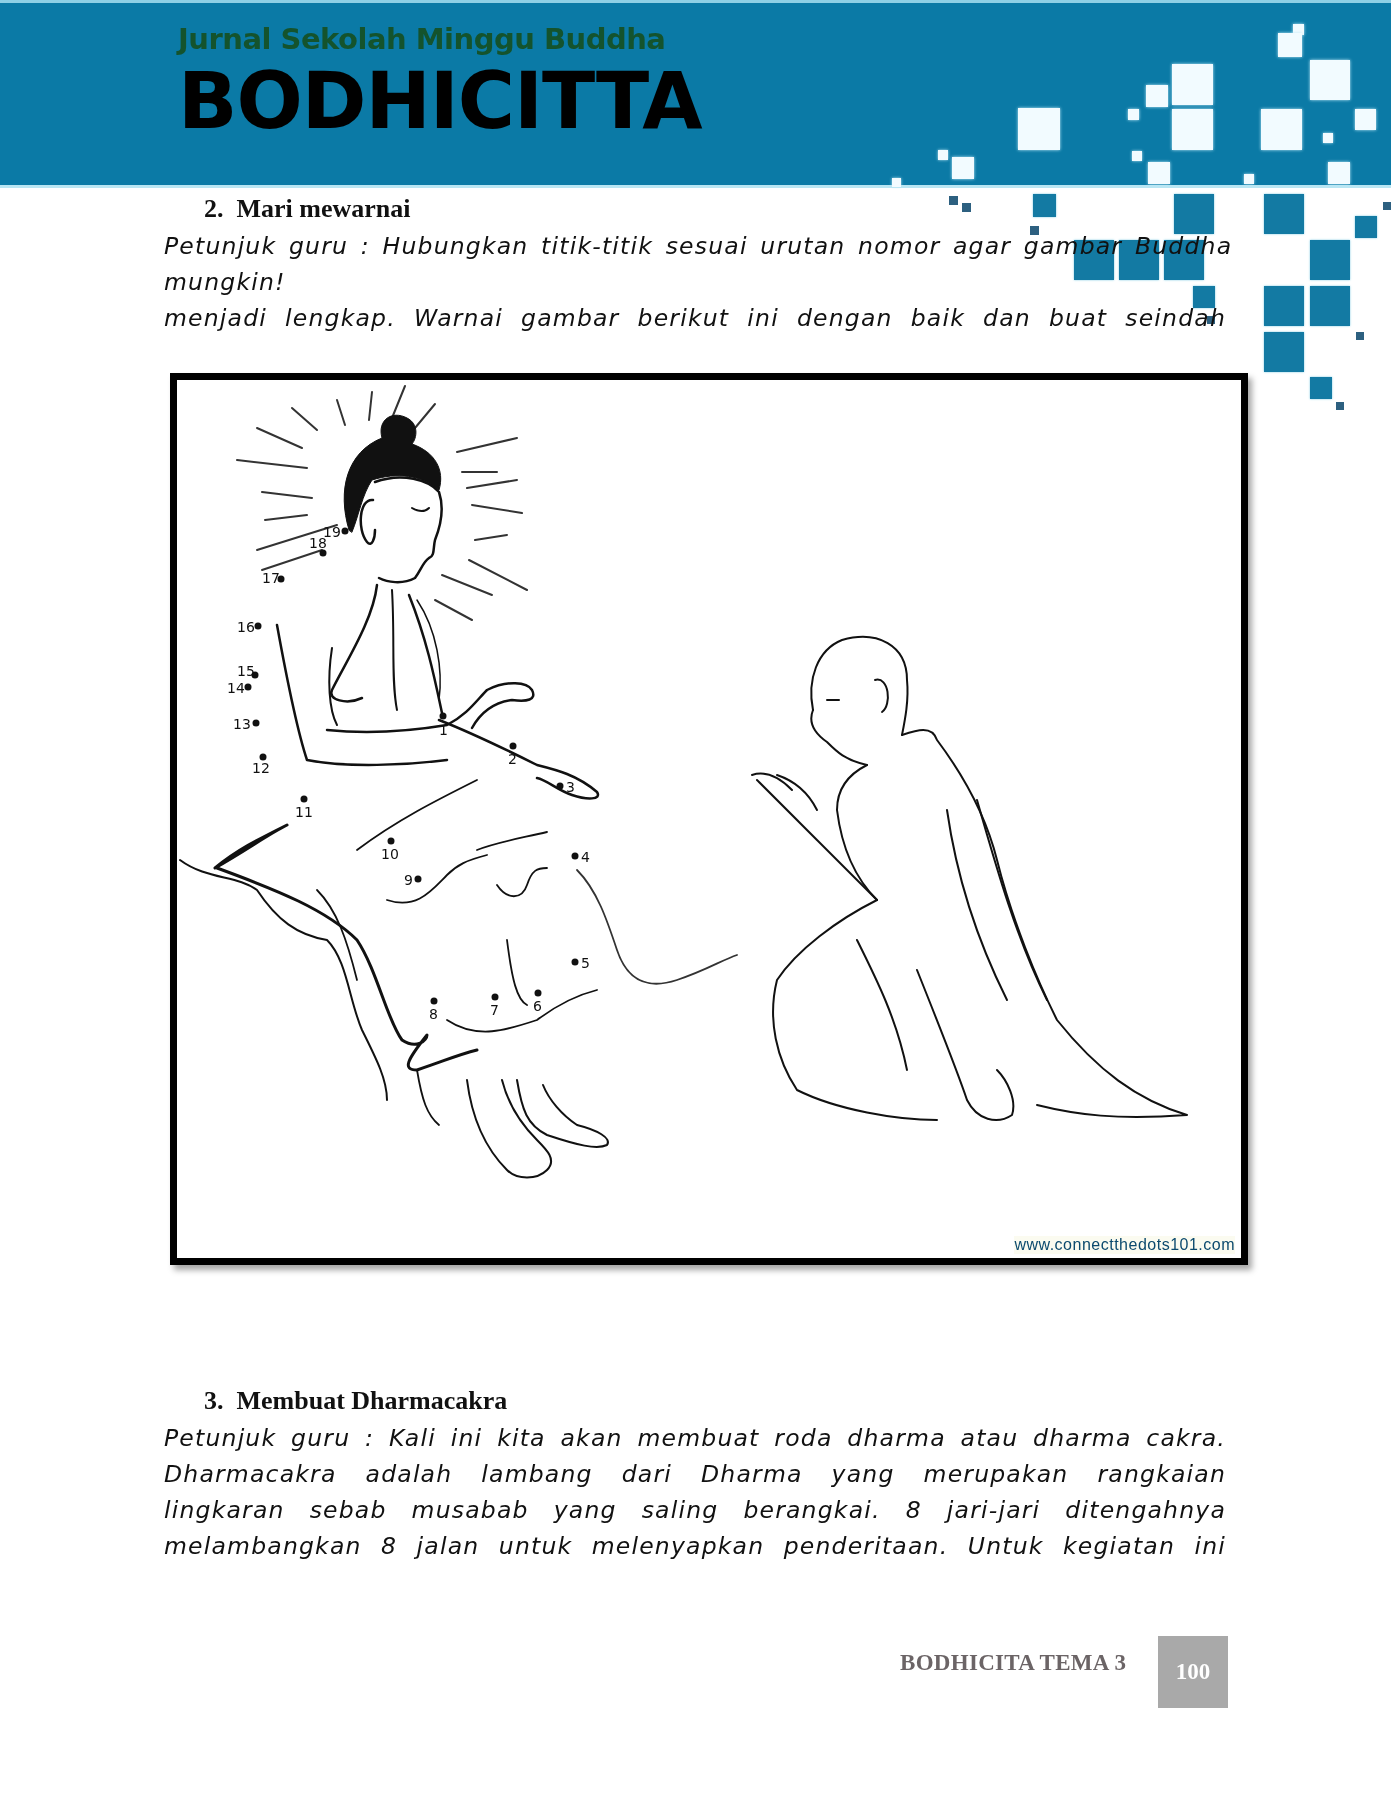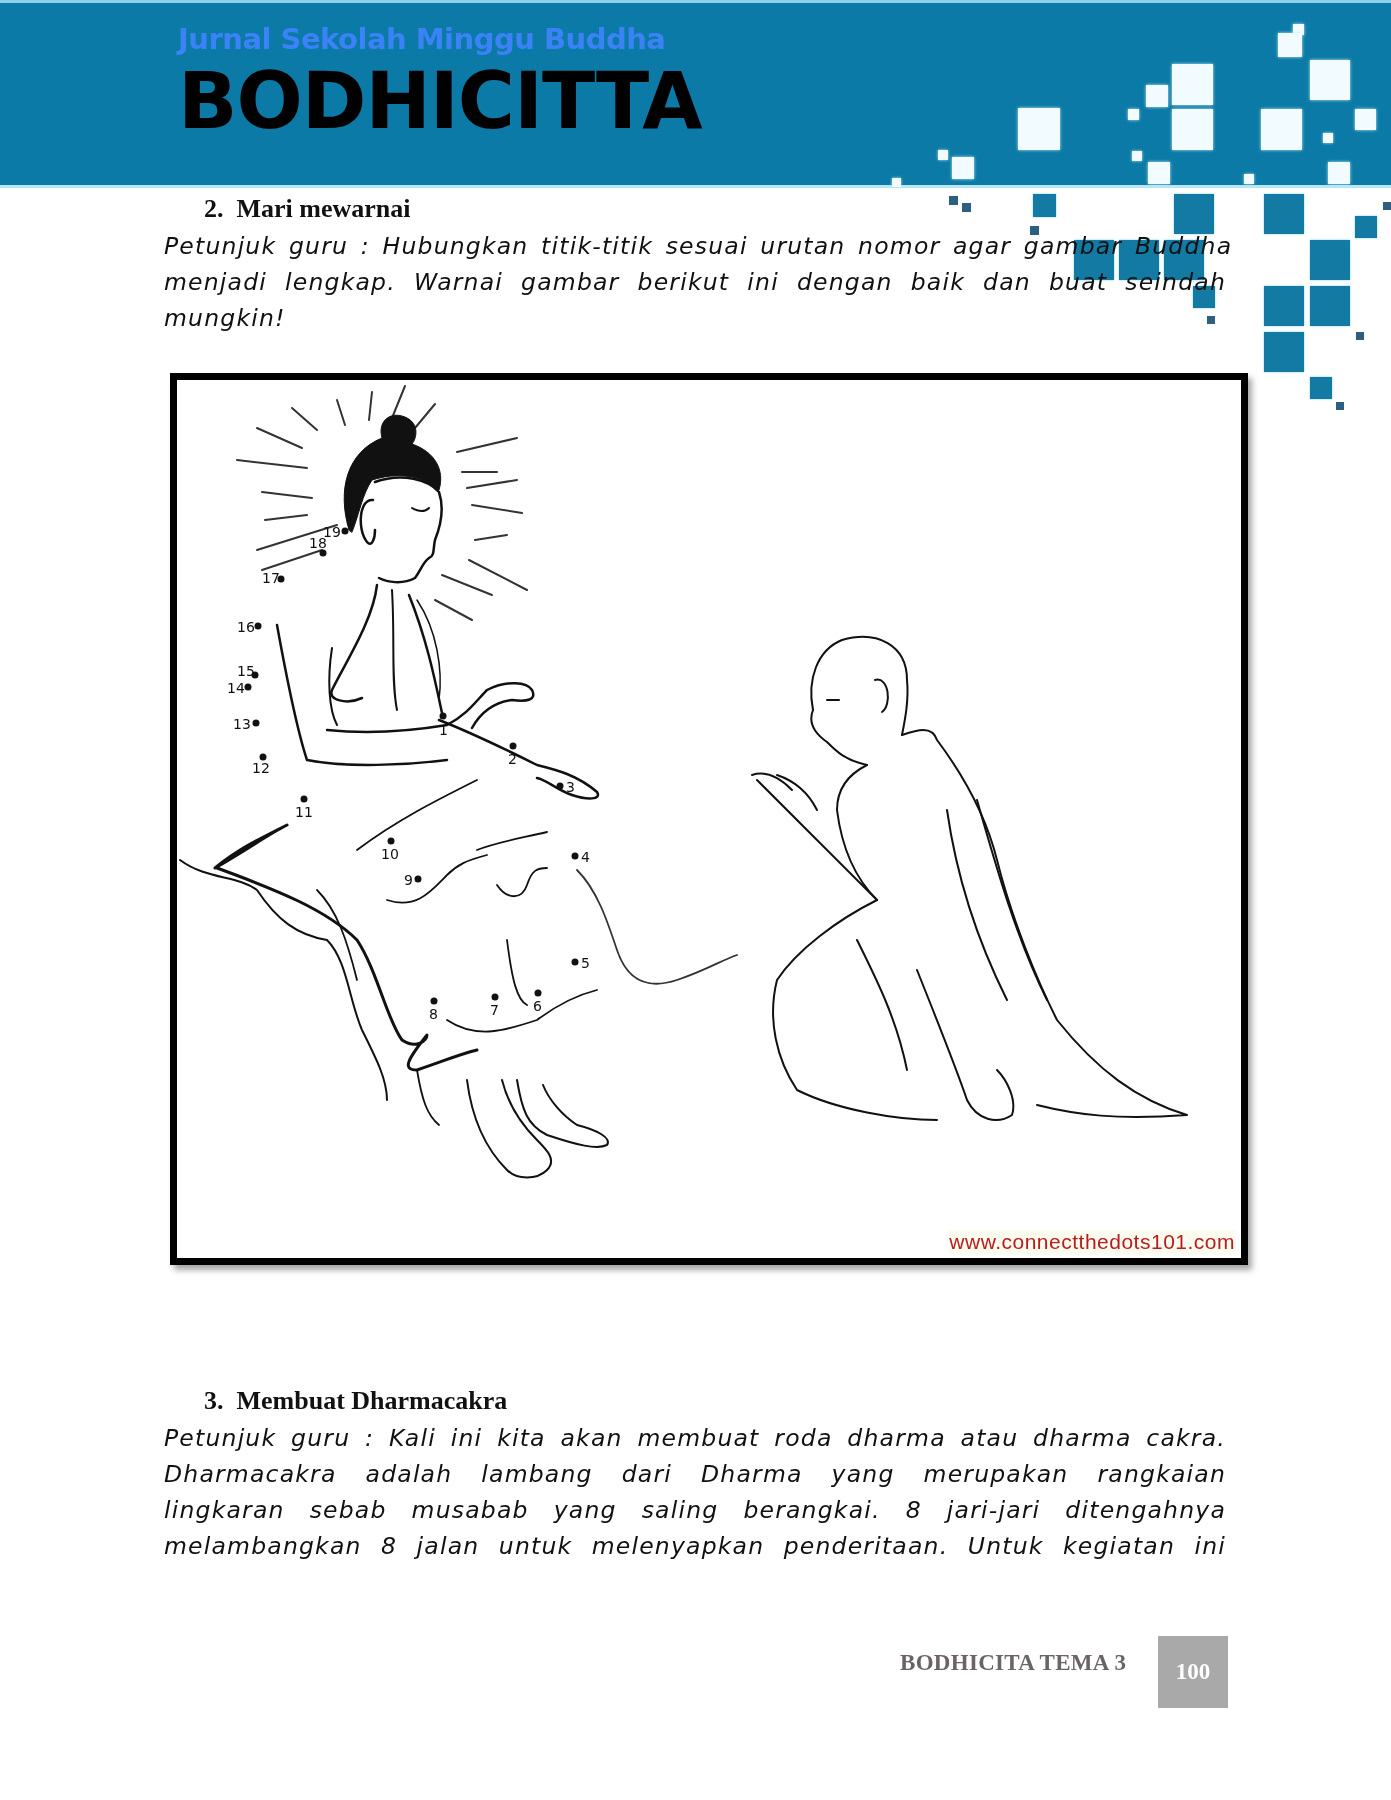--- a/index.html
+++ b/index.html
@@ -1,34 +1,34 @@
 <!DOCTYPE html>
 <html><head>
 <meta charset="utf-8">
 <style>
   html, body { margin:0; padding:0; }
   body { width:1391px; height:1800px; background:#ffffff; position:relative; overflow:hidden; font-family:"DejaVu Sans", sans-serif; }
 
   .banner { position:absolute; left:0; top:0; width:1391px; height:188px; background:#0b7aa6; border-top:3px solid #8fd0e6; border-bottom:3px solid #b9e6f3; box-sizing:border-box; }
-  .journal-name { position:absolute; left:178px; top:22px; font-family:"DejaVu Sans", sans-serif; font-weight:bold; font-size:29px; color:#3b82f6; letter-spacing:-0.5px; }
+  .journal-name { position:absolute; left:178px; top:22px; font-family:"DejaVu Sans", sans-serif; font-weight:bold; font-size:29px; color:#14532d; letter-spacing:-0.5px; }
   .journal-title { position:absolute; left:178px; top:62px; font-family:"DejaVu Sans", sans-serif; font-weight:bold; font-size:78px; color:#000; letter-spacing:-1px; line-height:1; }
 
   .sq { position:absolute; box-sizing:border-box; }
   .sq.light { background:#f2fbff; box-shadow:0 0 3px #bfe9f7; }
   .sq.dark { background:#137aa3; box-shadow:0 0 2px #7fcbe3; }
   .sq.navy { background:#2d6080; }
 
   .section-heading { position:absolute; font-family:"Liberation Serif", serif; font-weight:bold; font-size:26px; color:#111; }
   .para { position:absolute; left:164px; width:1062px; font-family:"DejaVu Sans", sans-serif; font-style:italic; font-size:23.5px; line-height:36px; color:#111; text-align:justify; letter-spacing:1.2px; word-spacing:4px; }
   .para .line { display:block; text-align:justify; text-align-last:justify; white-space:nowrap; }
   .para .line.last { text-align-last:left; }
 
   .frame { position:absolute; left:170px; top:373px; width:1078px; height:892px; border:7px solid #000; box-sizing:border-box; background:#fff; box-shadow:4px 5px 6px rgba(0,0,0,0.35); overflow:hidden; }
   .frame svg { position:absolute; left:0; top:0; }
-  .watermark { position:absolute; right:6px; bottom:4px; font-family:"Liberation Sans", sans-serif; font-size:21px; color:#b91c1c; letter-spacing:0.5px; background:#fbfbf0; }
+  .watermark { position:absolute; right:6px; bottom:4px; font-family:"Liberation Sans", sans-serif; font-size:16px; color:#0c4a6e; letter-spacing:0.5px; background:#fbfbf0; }
 
   .footer-label { position:absolute; left:900px; top:1650px; font-family:"Liberation Serif", serif; font-weight:bold; font-size:23px; color:#6b6466; letter-spacing:0.3px; }
   .page-num { position:absolute; left:1158px; top:1636px; width:70px; height:72px; background:#a9a9a9; color:#fff; font-family:"Liberation Serif", serif; font-weight:bold; font-size:23px; display:flex; align-items:center; justify-content:center; }
 
   .dot-label { font-family:"DejaVu Sans", sans-serif; font-size:14px; fill:#111; }
 </style>
 </head>
 <body>
 
 <div class="banner"></div>
@@ -76,22 +76,22 @@
   <div class="sq dark" style="left:1310px;top:377px;width:22px;height:22px;"></div>
   <div class="sq navy" style="left:1336px;top:402px;width:8px;height:8px;"></div>
 </div>
 
 <div class="section-heading" style="left:204px;top:194px;">
   <span>2.</span>&nbsp;
   <span>Mari mewarnai</span>
 </div>
 <div class="para" style="top:228px;">
   <span class="line">Petunjuk guru : Hubungkan titik-titik sesuai urutan nomor agar gambar Buddha</span>
+  <span class="line last">mungkin!</span>
   <span class="line">menjadi lengkap. Warnai gambar berikut ini dengan baik dan buat seindah</span>
-  <span class="line last">mungkin!</span>
 </div>
 
 <div class="frame">
   <svg width="1064" height="878" viewBox="0 0 1064 878">
     <g fill="none" stroke="#111" stroke-linecap="round" stroke-linejoin="round">
 
       <g stroke-width="2" stroke="#333">
         <path d="M160 20 L168 45"></path>
           <path d="M195 12 L192 40"></path>
           <path d="M228 6 L215 38"></path>

